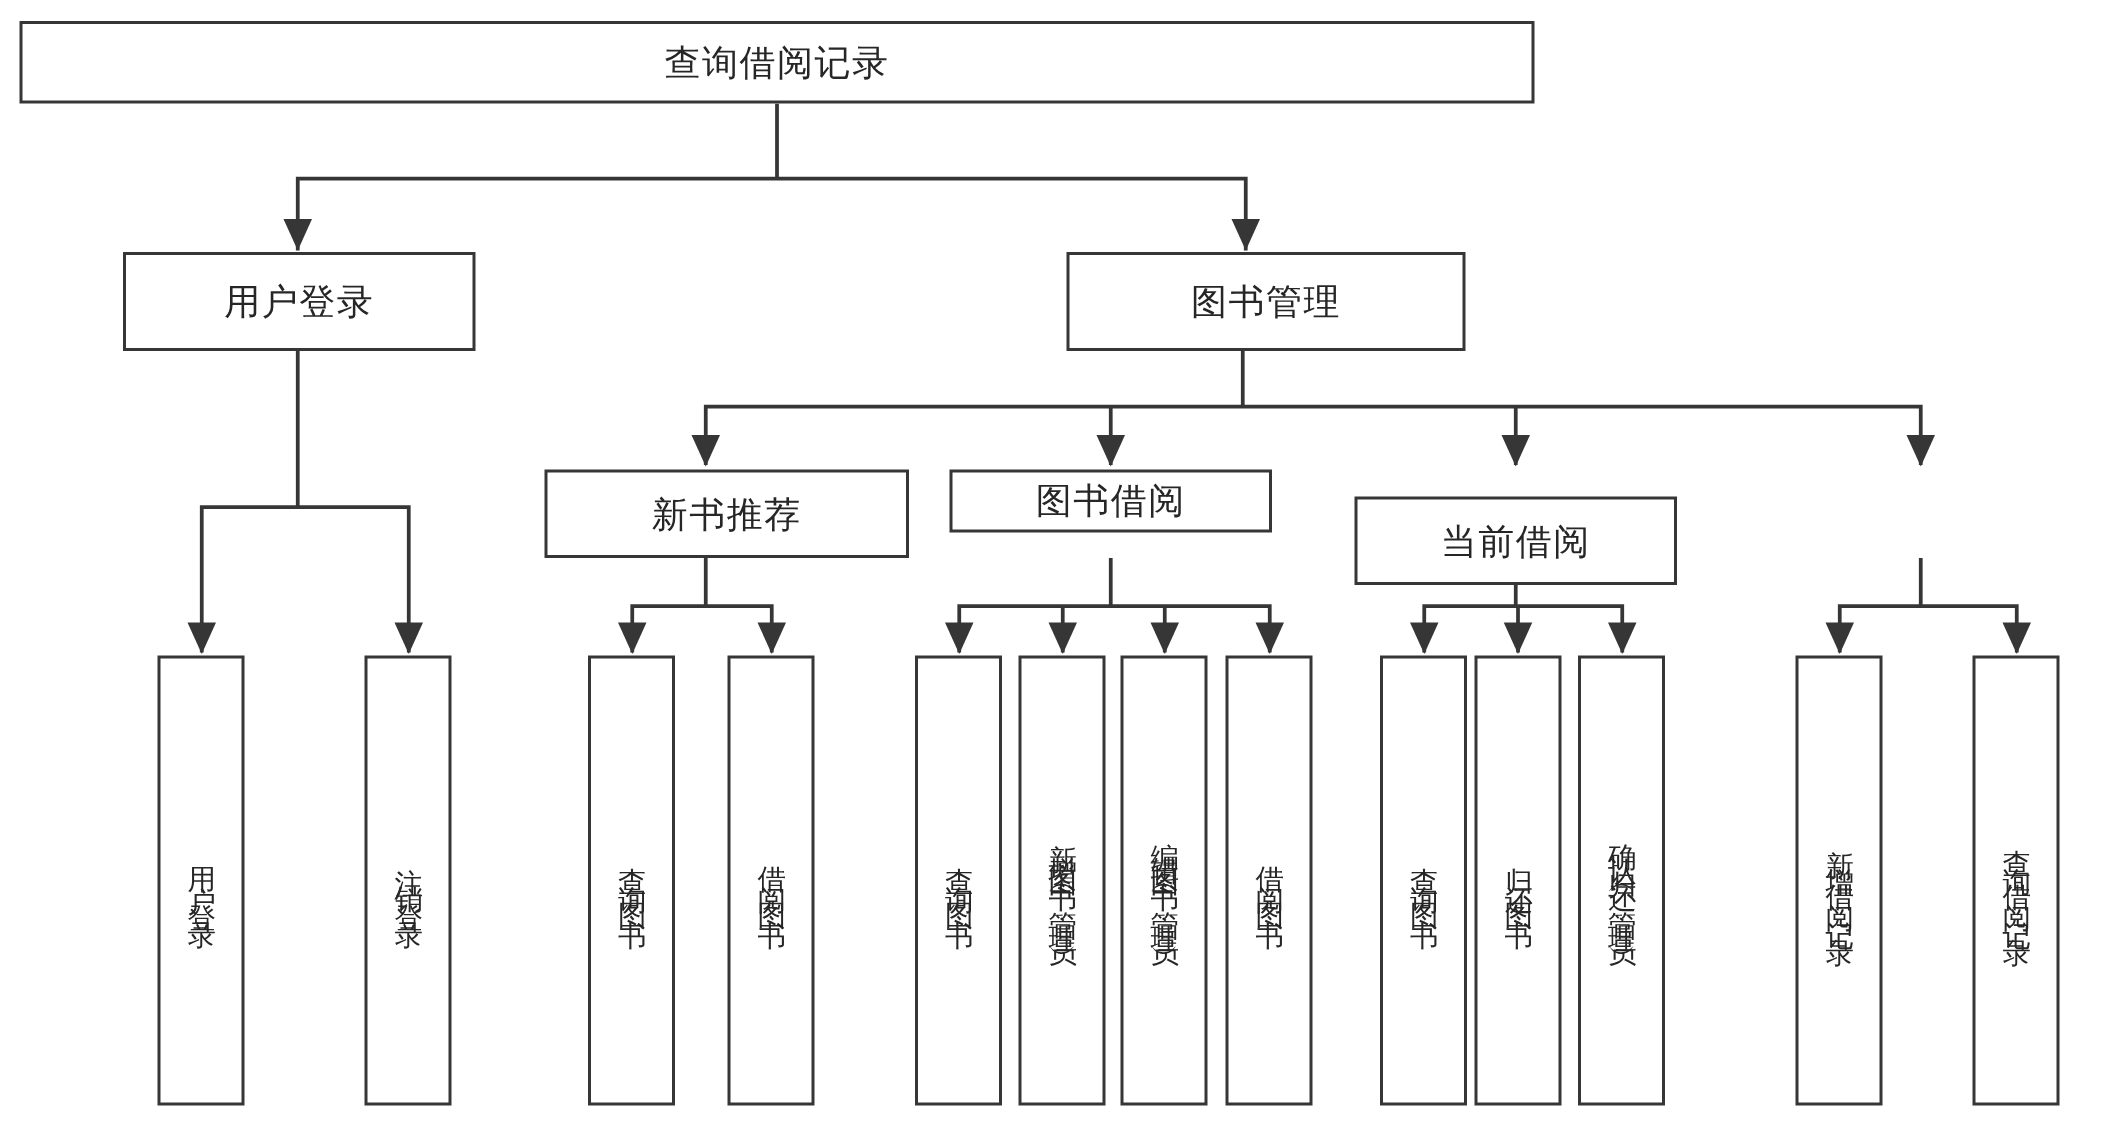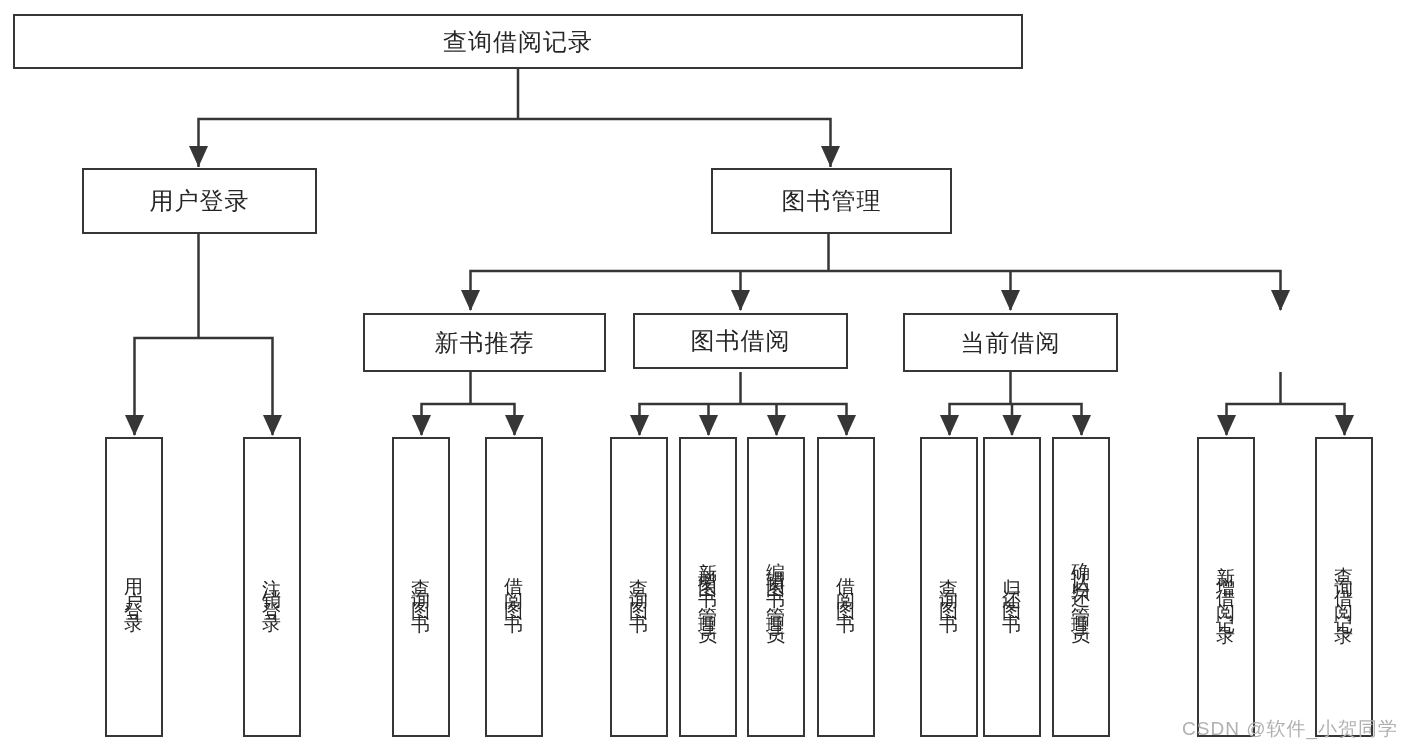--- a/index.html
+++ b/index.html
@@ -112,31 +112,31 @@
     </g>
   </svg>
 
   <div class="box" style="left:13px;top:14px;width:1010px;height:55px">
     <span class="hlabel">查询借阅记录</span>
   </div>
 
   <div class="box" style="left:82px;top:168px;width:235px;height:66px">
     <span class="hlabel">用户登录</span>
   </div>
-  <div class="box" style="left:711px;top:168px;width:241px;height:66px">
+  <div class="box" style="left:711px;top:168px;width:266px;height:66px">
     <span class="hlabel">图书管理</span>
   </div>
 
   <div class="box" style="left:363px;top:313px;width:243px;height:59px">
     <span class="hlabel">新书推荐</span>
   </div>
-  <div class="box" style="left:633px;top:313px;width:215px;height:56px">
+  <div class="box" style="left:633px;top:313px;width:215px;height:42px">
     <span class="hlabel">图书借阅</span>
   </div>
-  <div class="box" style="left:903px;top:313px;width:215px;height:59px">
+  <div class="box" style="left:903px;top:331px;width:215px;height:59px">
     <span class="hlabel">当前借阅</span>
   </div>
 
   <div class="box leaf" style="left:105px">
     <span class="vtext">用户登录</span>
   </div>
   <div class="box leaf" style="left:243px">
     <span class="vtext">注销登录</span>
   </div>
 
@@ -170,15 +170,14 @@
     <span class="vtext tight">确认归还（管理员）</span>
   </div>
 
   <div class="box leaf" style="left:1197px">
     <span class="vtext">新增借阅记录</span>
   </div>
   <div class="box leaf" style="left:1315px">
     <span class="vtext">查询借阅记录</span>
   </div>
 
-  <div class="watermark">CSDN @软件_小贺同学</div>
 
 </div>
 
 </body></html>

